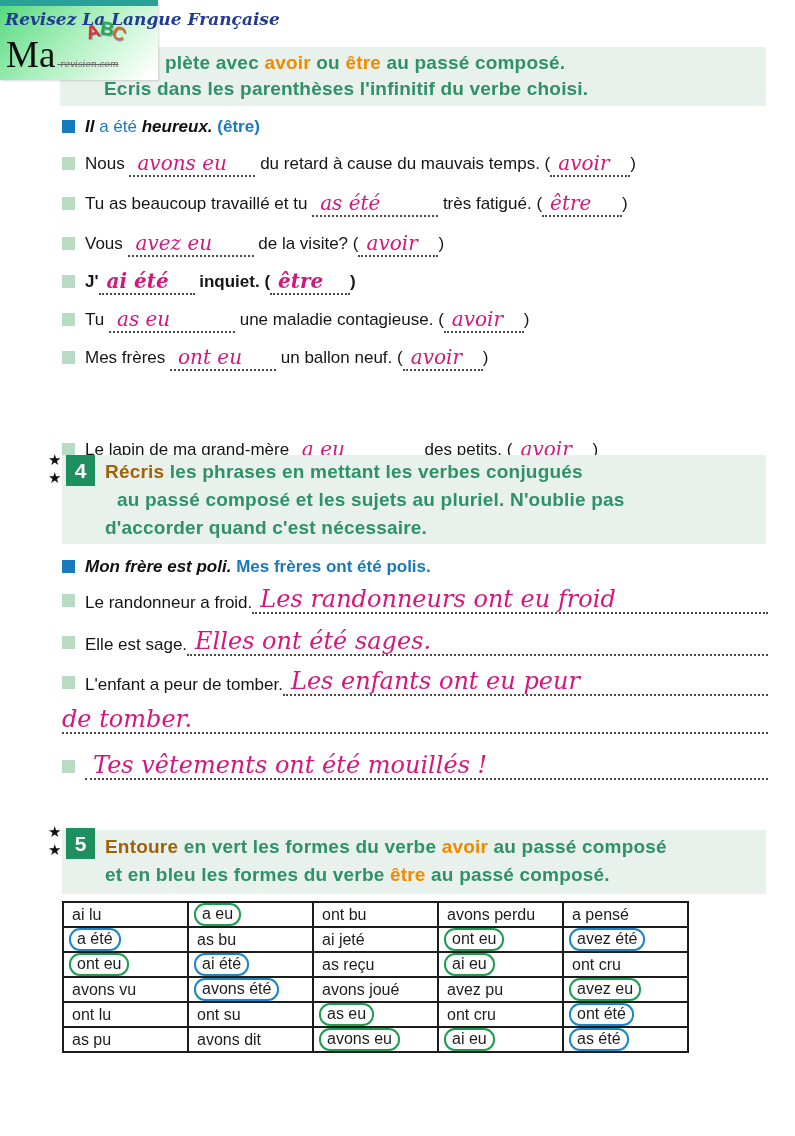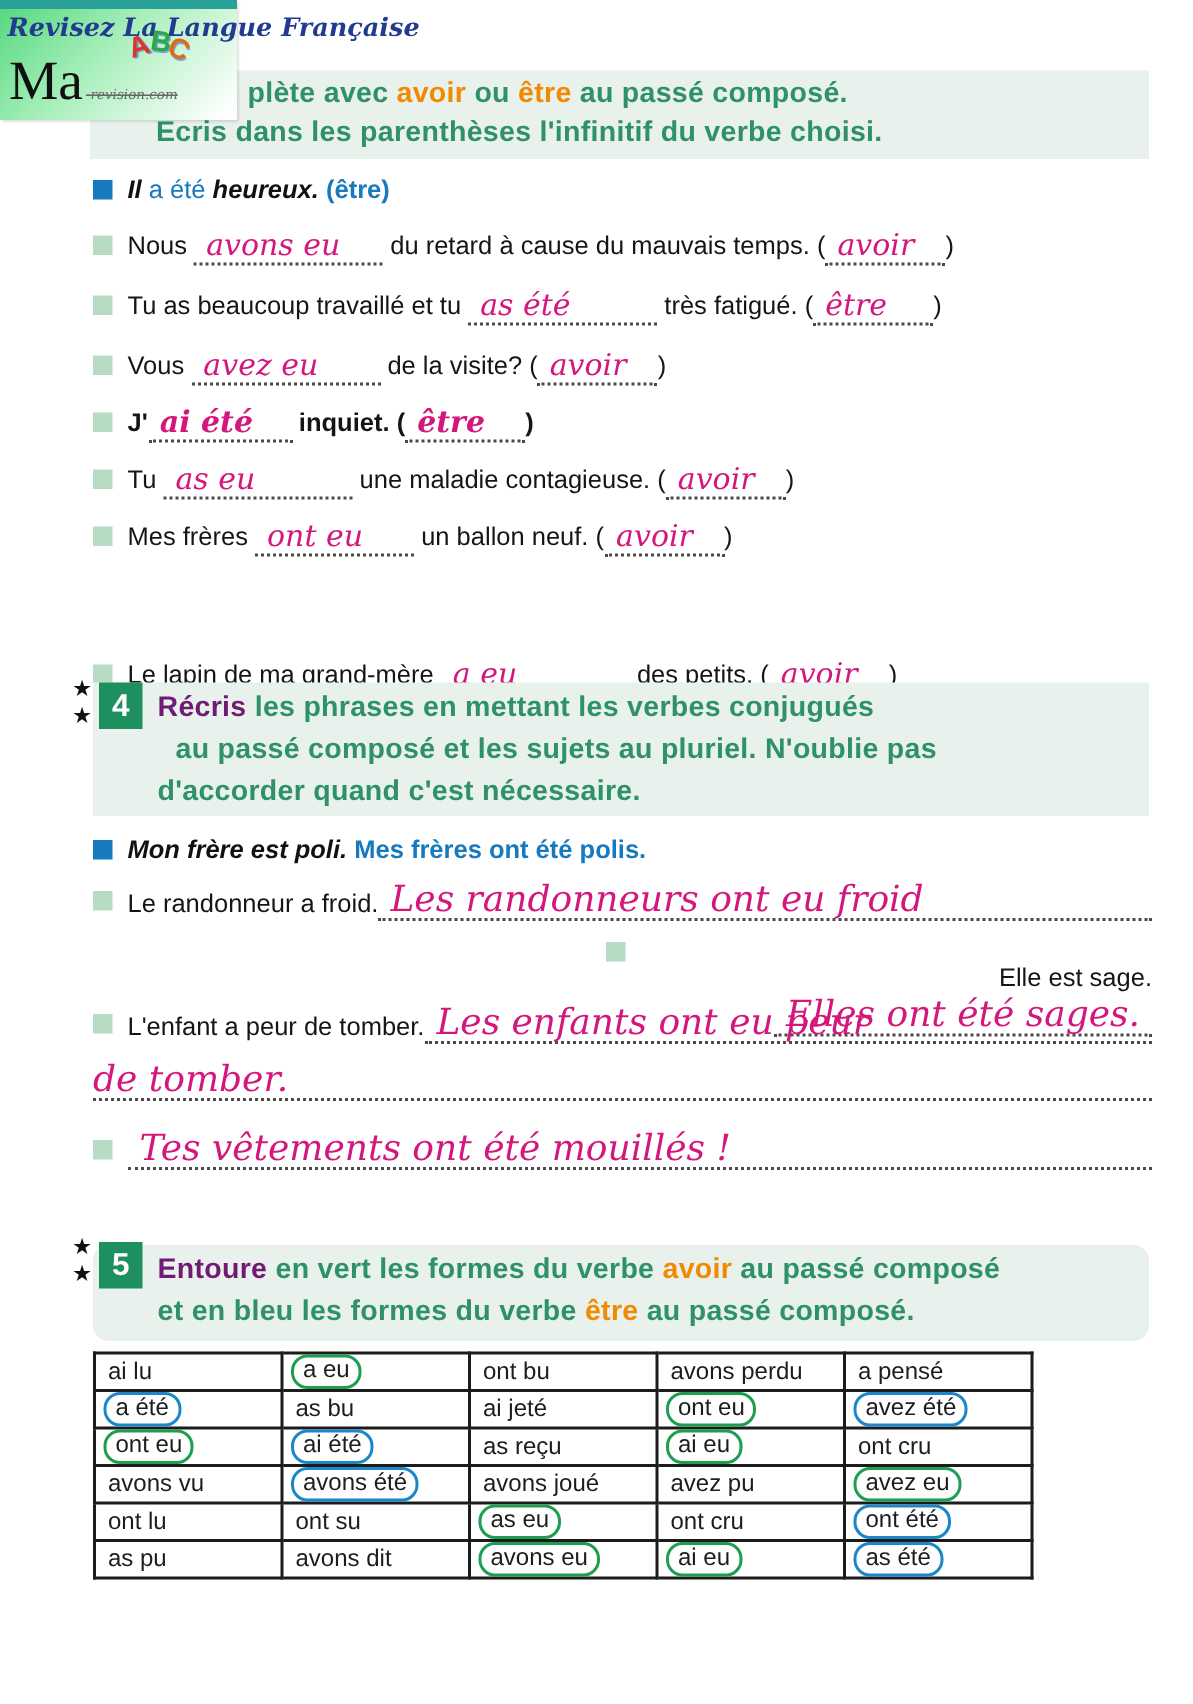--- a/index.html
+++ b/index.html
@@ -20,21 +20,21 @@
   .logo-abc{position:absolute;left:86px;top:22px;font-weight:bold;font-size:19px;line-height:1;}
   .logo-abc span{display:inline-block;text-shadow:1px 1px 0 rgba(30,60,200,.45);}
   .abc-a{color:#e0312e;transform:rotate(-18deg);}
   .abc-b{color:#2ba84a;transform:rotate(8deg) translateY(-3px);}
   .abc-c{color:#e06a18;transform:rotate(24deg) translateY(2px);}
 
   
   .band{position:absolute;background:#e9f1ec;}
   .bl{position:absolute;white-space:nowrap;font-weight:bold;font-size:19px;
       color:#2e9168;letter-spacing:.2px;}
-  .verb{font-weight:800;color:#701a75;}
+  .verb{font-weight:800;color:#a16207;}
   .orange{color:#f18a00;}
   .numbox{position:absolute;width:29px;height:31px;background:#1e8f5f;color:#fff;z-index:7;
       font-weight:bold;font-size:21px;display:flex;align-items:center;justify-content:center;}
   .star{position:absolute;font-size:15px;color:#101010;line-height:1;}
 
   
   .item{position:absolute;left:62px;width:706px;font-size:17px;color:#151515;line-height:22px;}
   .bullet{display:inline-block;width:13px;height:13px;background:#b7dbc3;
       margin-right:10px;vertical-align:-1px;}
   .bullet.blue{background:#1779be;}
@@ -106,21 +106,21 @@
   <div class="item" style="top:556px;">
     <span class="bullet blue"></span><span class="printedbi">Mon frère est poli.</span> <span class="blueans">Mes frères ont été polis.</span>
   </div>
 
   <div class="item flexrow" style="top:586px;">
       <span class="bullet" style="align-self:center;"></span>
       <span>Le randonneur a froid.</span>
       <span class="blank grow"><span class="hw big">Les randonneurs ont eu froid</span></span>
     </div>
 
-  <div class="item flexrow" style="top:628px;flex-direction:column;">
+  <div class="item flexrow" style="top:628px;">
       <span class="bullet" style="align-self:center;"></span>
       <span>Elle est sage.</span>
       <span class="blank grow"><span class="hw big">Elles ont été sages.</span></span>
     </div>
 
   <div class="item flexrow" style="top:668px;">
       <span class="bullet" style="align-self:center;"></span>
       <span>L'enfant a peur de tomber.</span>
       <span class="blank grow"><span class="hw big">Les enfants ont eu peur</span></span>
     </div>
@@ -130,21 +130,21 @@
     </div>
 
   <div class="item flexrow" style="top:752px;">
       <span class="bullet" style="align-self:center;"></span>
       <span class="blank grow"><span class="hw big">Tes vêtements ont été mouillés !</span></span>
     </div>
 
   <div class="star" style="left:48px;top:824px;">★</div>
   <div class="star" style="left:48px;top:842px;">★</div>
   <div class="numbox" style="left:66px;top:828px;">5</div>
-  <div class="band" style="left:62px;top:830px;width:704px;height:64px;border-radius:10px;">
+  <div class="band" style="left:62px;top:830px;width:704px;height:64px;">
     <div class="bl" style="left:43px;top:6px;"><span class="verb">Entoure</span><span> en vert les formes du verbe </span><span class="orange">avoir</span><span> au passé composé</span></div>
     <div class="bl" style="left:43px;top:34px;"><span>et en bleu les formes du verbe </span><span class="orange">être</span><span> au passé composé.</span></div>
   </div>
 
   <table class="vtable">
     <tbody>
         <tr>
           <td>ai lu</td>
           <td><span class="circle green">a eu</span></td>
           <td>ont bu</td>

